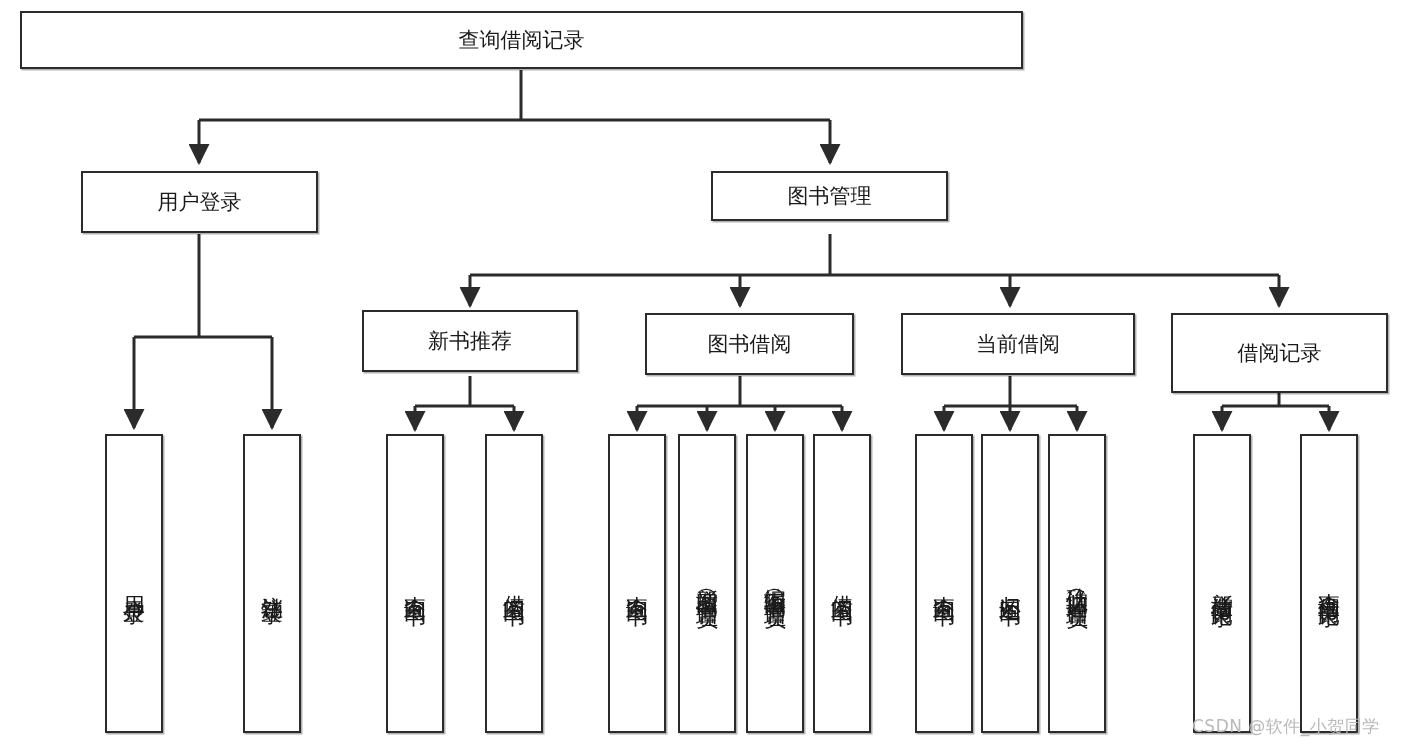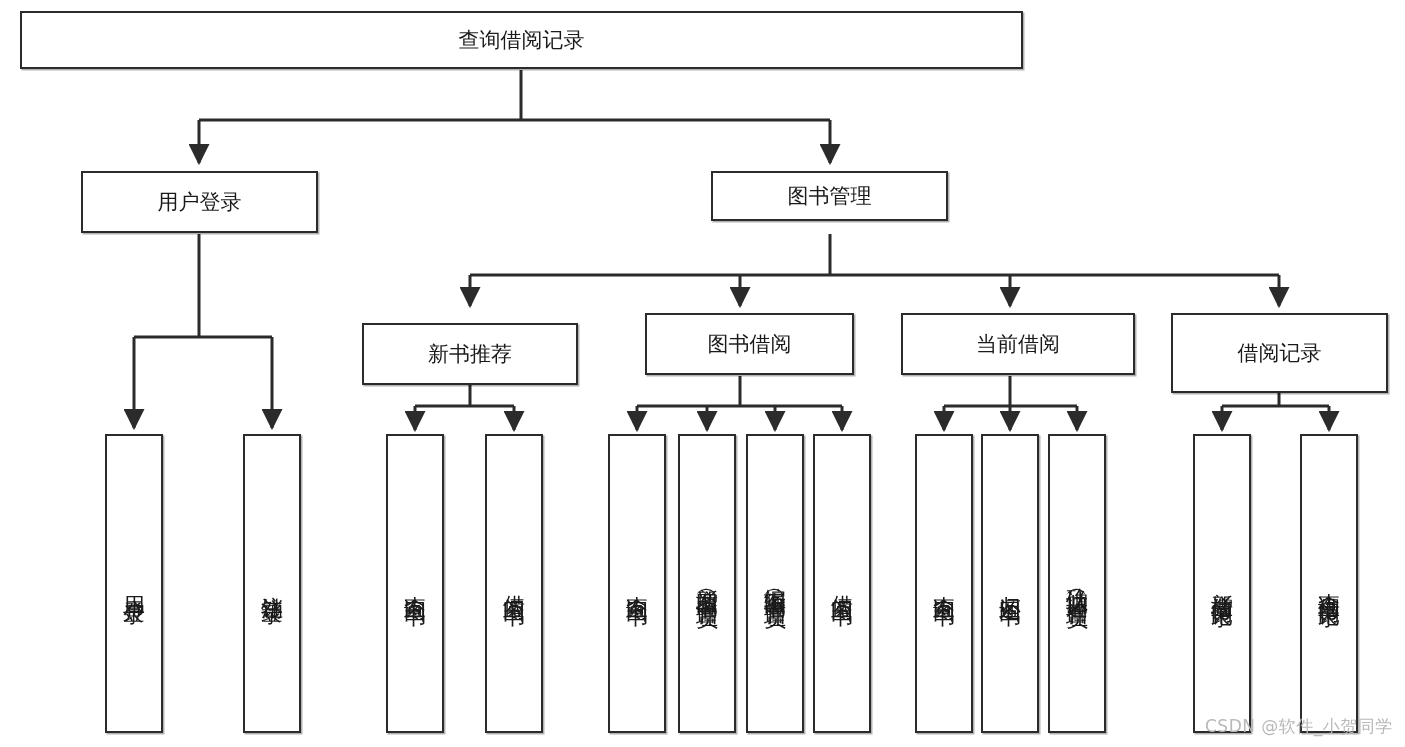--- a/index.html
+++ b/index.html
@@ -60,21 +60,20 @@
     letter-spacing: 3px;
     line-height: 1;
     white-space: nowrap;
   }
   .watermark {
     position: absolute;
     font-size: 17px;
     color: #b9b9b9;
     letter-spacing: 0.5px;
     white-space: nowrap;
-    margin-left: 13px;
   }
 </style>
 </head>
 <body>
 
 <div id="canvas">
 
   <svg id="wires" viewBox="0 0 1405 747" xmlns="http://www.w3.org/2000/svg">
     <defs>
       <marker id="arrow" viewBox="0 0 10 10" refX="9" refY="5" markerWidth="7" markerHeight="7" orient="auto-start-reverse">
@@ -132,21 +131,21 @@
     <span class="label">查询借阅记录</span>
   </div>
 
   <div class="node h" style="left:81px; top:171px; width:237px; height:62px;">
     <span class="label">用户登录</span>
   </div>
   <div class="node h" style="left:711px; top:171px; width:237px; height:50px;">
     <span class="label">图书管理</span>
   </div>
 
-  <div class="node h" style="left:362px; top:323px; width:216px; height:62px;">
+  <div class="node h" style="left:362px; top:310px; width:216px; height:62px;">
     <span class="label">新书推荐</span>
   </div>
   <div class="node h" style="left:645px; top:313px; width:209px; height:62px;">
     <span class="label">图书借阅</span>
   </div>
   <div class="node h" style="left:901px; top:313px; width:234px; height:62px;">
     <span class="label">当前借阅</span>
   </div>
   <div class="node h" style="left:1171px; top:313px; width:217px; height:80px;">
     <span class="label">借阅记录</span>

